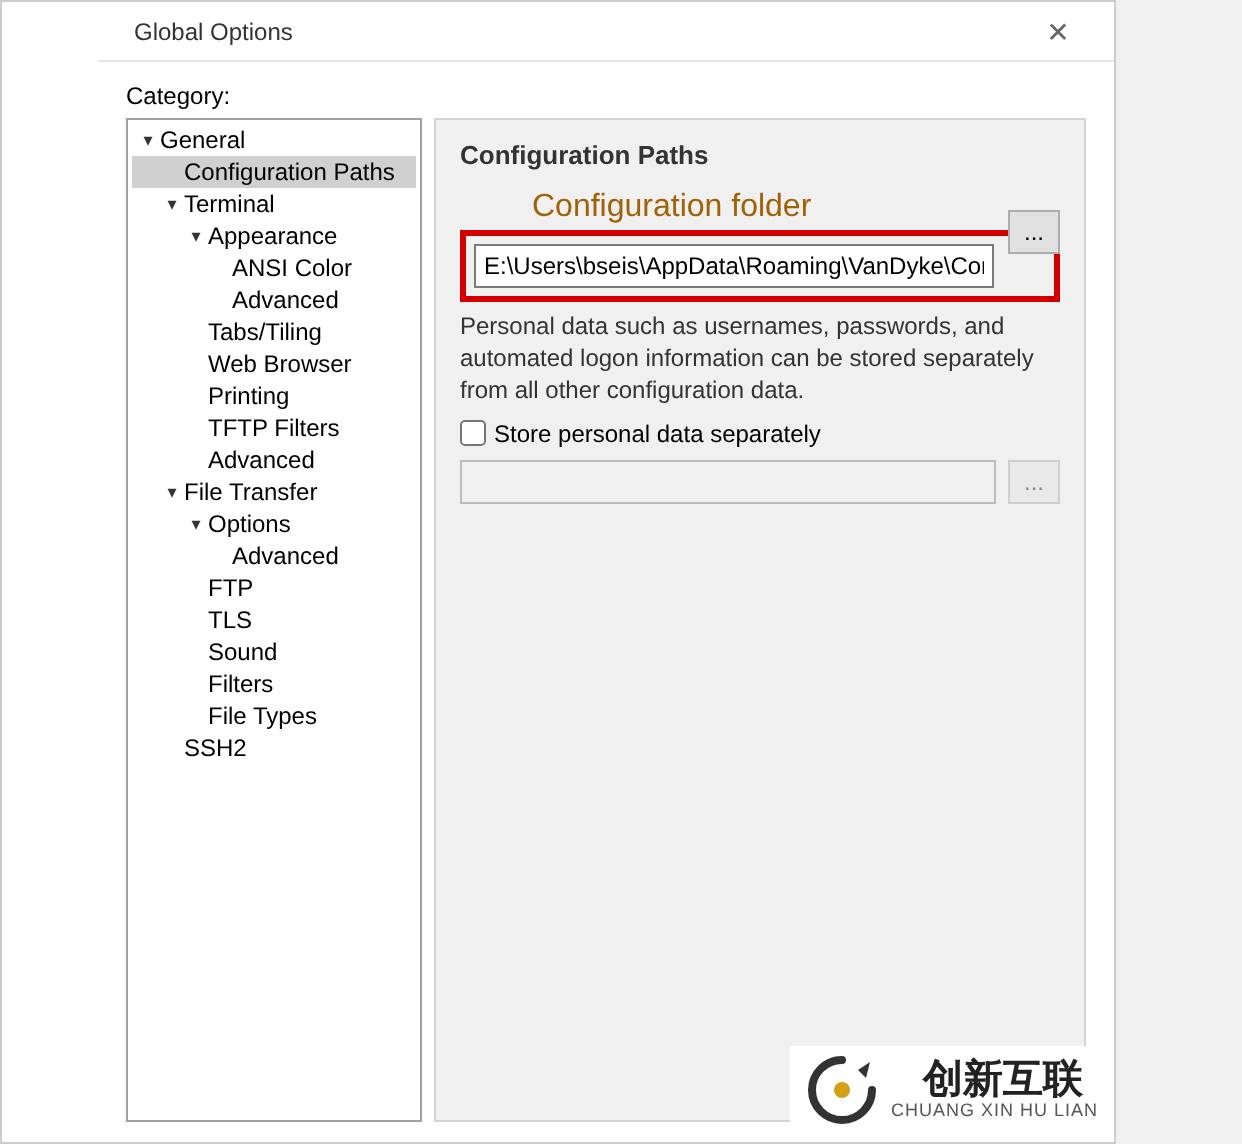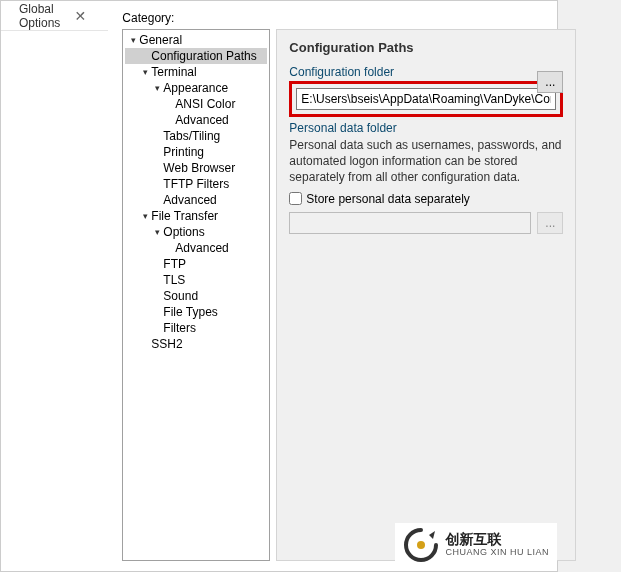--- a/index.html
+++ b/index.html
@@ -15,22 +15,23 @@
       width: 621px;
       height: 572px;
       overflow: hidden;
     }
     .window {
       width: 558px;
       height: 572px;
       background: #fff;
       border: 1px solid #ccc;
       display: flex;
-      flex-direction: row;
+      flex-direction: column;
       position: relative;
+      padding-left: 48px;
     }
     .titlebar {
       height: 30px;
       background: #fff;
       display: flex;
       align-items: center;
       padding: 0 8px;
       border-bottom: 1px solid #e5e5e5;
     }
     .titlebar-title {
@@ -108,23 +109,24 @@
     .section-title {
       font-weight: bold;
       font-size: 13px;
       color: #333;
       margin-bottom: 10px;
     }
     .group {
       margin-bottom: 16px;
     }
     .group-label {
-      font-size: 12px;
-      color: #0c4a6e;
+      font-size: 16px;
+      color: #a16207;
       margin-bottom: 2px;
+      margin-left: 36px;
     }
     .group-desc {
       font-size: 12px;
       color: #333;
       text-decoration: underline;
       margin-bottom: 6px;
     }
     .path-row {
       display: flex;
       gap: 6px;
@@ -193,23 +195,24 @@
       width: 36px;
       height: 36px;
       position: relative;
     }
     .watermark-text {
       display: flex;
       flex-direction: column;
       line-height: 1.1;
     }
     .watermark-text .cn {
-      font-size: 14px;
+      font-size: 20px;
       font-weight: bold;
       color: #222;
+      margin-left: 16px;
     }
     .watermark-text .en {
       font-size: 9px;
       color: #555;
       letter-spacing: 0.5px;
     }
   </style>
 </head>
 <body>
 
@@ -274,27 +277,27 @@
                 </li>
                 <li>
                     <div class="node-row">
                       <span class="spacer" style="width:36px"></span>
                       <span>Tabs/Tiling</span>
                     </div>
                   </li>
                 <li>
                     <div class="node-row">
                       <span class="spacer" style="width:36px"></span>
+                      <span>Web Browser</span>
+                    </div>
+                  </li>
+                <li>
+                    <div class="node-row">
+                      <span class="spacer" style="width:36px"></span>
                       <span>Printing</span>
-                    </div>
-                  </li>
-                <li>
-                    <div class="node-row">
-                      <span class="spacer" style="width:36px"></span>
-                      <span>Web Browser</span>
                     </div>
                   </li>
                 <li>
                     <div class="node-row">
                       <span class="spacer" style="width:36px"></span>
                       <span>TFTP Filters</span>
                     </div>
                   </li>
                 <li>
                     <div class="node-row">
@@ -340,27 +343,27 @@
                   </li>
                 <li>
                     <div class="node-row">
                       <span class="spacer" style="width:36px"></span>
                       <span>Sound</span>
                     </div>
                   </li>
                 <li>
                     <div class="node-row">
                       <span class="spacer" style="width:36px"></span>
+                      <span>Filters</span>
+                    </div>
+                  </li>
+                <li>
+                    <div class="node-row">
+                      <span class="spacer" style="width:36px"></span>
                       <span>File Types</span>
-                    </div>
-                  </li>
-                <li>
-                    <div class="node-row">
-                      <span class="spacer" style="width:36px"></span>
-                      <span>Filters</span>
                     </div>
                   </li>
               </ul>
             </li>
             <li>
                 <div class="node-row">
                   <span class="spacer" style="width:24px"></span>
                   <span>SSH2</span>
                 </div>
               </li>
@@ -384,21 +387,20 @@
 
           <div class="path-row" style="margin-top:-44px;">
             <span style="flex:1"></span>
             <div class="browse-btn">
               <span>...</span>
             </div>
           </div>
         </div>
 
         <div class="group" style="margin-top:28px">
-          <div class="group-label">Personal data folder</div>
           <div class="group-desc-plain">Personal data such as usernames, passwords, and automated logon information can be stored separately from all other configuration data.</div>
           <label class="checkbox-row">
             <input type="checkbox" style="">
             <span>Store personal data separately</span>
           </label>
           <div class="path-row">
             <input class="path-input disabled" type="text" disabled="" style="">
             <div class="browse-btn disabled">
               <span>...</span>
             </div>

